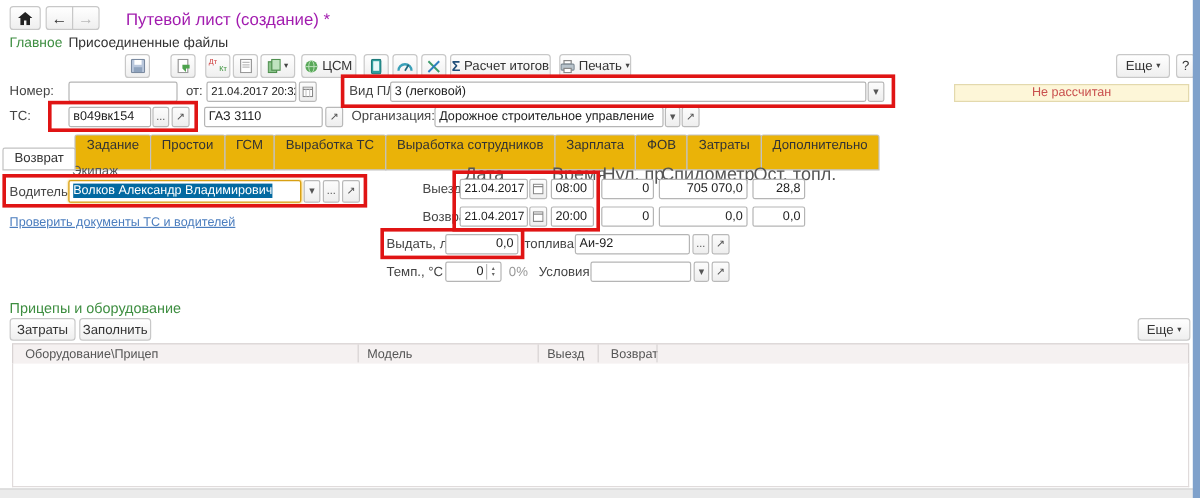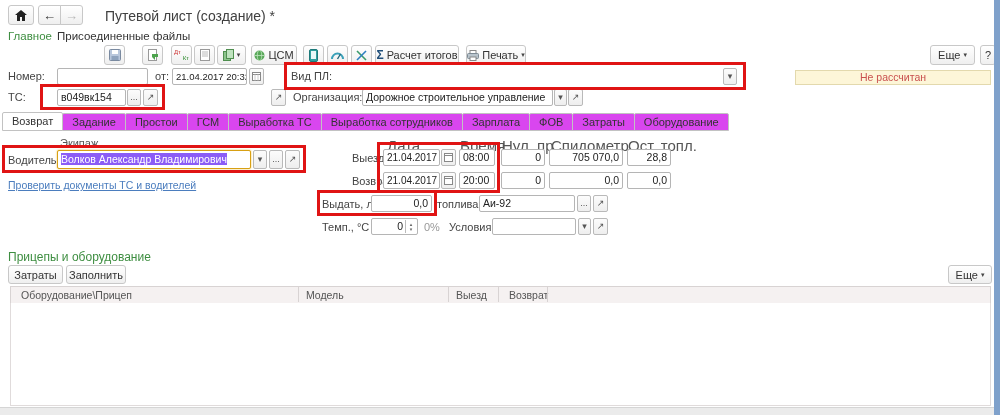--- a/index.html
+++ b/index.html
@@ -7,21 +7,21 @@
   .screen{position:relative;width:1000px;height:415px;background:#fff;overflow:hidden;color:#333;font-size:11px}
   .abs{position:absolute}
   .lbl{position:absolute;font-size:11px;color:#444;white-space:nowrap}
   .f{position:absolute;height:17px;background:#fff;border:1px solid #b5b5b5;border-radius:2px;font-size:10.5px;line-height:15px;padding:0 3px;color:#222;white-space:nowrap;overflow:hidden}
   .f.num{text-align:right}
   .sb{position:absolute;height:17px;background:linear-gradient(#fcfcfc,#eee);border:1px solid #b9b9b9;border-radius:2px;font-size:9px;line-height:15px;text-align:center;color:#555;cursor:pointer}
   .tbtn{position:absolute;height:20px;border:1px solid #c8c8c8;border-radius:3px;background:linear-gradient(#fff,#efefef);display:flex;align-items:center;justify-content:center;font-size:11px;color:#333;cursor:pointer;gap:3px}
   .link{position:absolute;font-size:10.5px;color:#4b7dbe;text-decoration:underline;white-space:nowrap;cursor:pointer}
   .red{position:absolute;border:3px solid #e01414;pointer-events:none}
   .tabs{position:absolute;left:2px;top:112px;white-space:nowrap}
-  .tab{display:inline-block;padding:0 9px;line-height:16px;height:18px;border:1px solid #c2c2c2;background:#d946ef;font-size:11px;color:#333;margin-right:-1px;border-radius:2px 2px 0 0;cursor:pointer;vertical-align:bottom}
+  .tab{display:inline-block;padding:0 9px;line-height:16px;height:30px;border:1px solid #c2c2c2;background:#eab308;font-size:11px;color:#333;margin-right:-1px;border-radius:2px 2px 0 0;cursor:pointer;vertical-align:bottom}
   .tab.active{background:#fff;position:relative;z-index:2;height:19px;line-height:17px}
   .colh{position:absolute;font-size:15px;color:#555;white-space:nowrap}
   .th{position:absolute;font-size:10.5px;color:#555;white-space:nowrap}
   .spin{position:absolute;right:1px;top:1px;width:11px;height:13px;border-left:1px solid #bbb;display:flex;flex-direction:column;align-items:center;justify-content:center;font-size:5px;line-height:5px;color:#666}
   svg{display:block}
 </style>
 </head>
 <body>
 
 <div class="screen">
@@ -32,21 +32,21 @@
           <path d="M6 0 L12 5 H10 V11 H7 V7 H5 V11 H2 V5 H0 Z" fill="#222"></path>
         </svg>
       </span>
   </div>
   <div class="tbtn" style="left:38px;top:5px;width:23px;border-radius:3px 0 0 3px">
     <span style="color:#333;font-size:13px">←</span>
   </div>
   <div class="tbtn" style="left:60px;top:5px;width:23px;border-radius:0 3px 3px 0">
     <span style="color:#b8b8b8;font-size:13px">→</span>
   </div>
-  <div class="abs" style="left:105px;top:8px;font-size:14px;color:#404040">Путевой лист (создание) *</div>
+  <div class="abs" style="left:105px;top:8px;font-size:14px;color:#a21caf">Путевой лист (создание) *</div>
 
   <div class="abs" style="left:8px;top:30px;font-size:11.5px;color:#3e8e41;cursor:pointer">Главное</div>
   <div class="abs" style="left:57px;top:30px;font-size:11.5px;color:#333;cursor:pointer">Присоединенные файлы</div>
 
   <div class="tbtn" style="left:104px;top:45px;width:21px">
     <span>
         <svg width="12" height="12" viewBox="0 0 12 12">
           <rect x="0.5" y="0.5" width="11" height="11" rx="1" fill="#b9c7dc" stroke="#7a8aa0"></rect>
           <rect x="3" y="1" width="6" height="4" fill="#fff"></rect>
           <rect x="2.5" y="7" width="7" height="4" fill="#8fa3bd"></rect>
@@ -147,41 +147,43 @@
   <div class="f" style="left:172px;top:68px;width:75px;font-size:9.5px">21.04.2017 20:32:09</div>
   <div class="sb" style="left:249px;top:68px;width:15px">
     <span><svg width="9" height="9" viewBox="0 0 9 9" style="margin:3px auto 0">
           <rect x="0.5" y="0.5" width="8" height="8" fill="#fff" stroke="#888"></rect>
           <line x1="0.5" y1="2.5" x2="8.5" y2="2.5" stroke="#888"></line>
           <line x1="3" y1="2.5" x2="3" y2="8.5" stroke="#ccc"></line>
           <line x1="6" y1="2.5" x2="6" y2="8.5" stroke="#ccc"></line>
         </svg></span>
   </div>
   <div class="lbl" style="left:291px;top:70px">Вид ПЛ:</div>
+  <div class="f" style="left:325px;top:68px;width:397px">3 (легковой)</div>
   <div class="sb" style="left:723px;top:68px;width:14px"><span>▾</span></div>
   <div class="abs" style="left:795px;top:70px;width:196px;height:15px;background:#fdf6d8;border:1px solid #e3d9ad;color:#c9504e;font-size:10.5px;text-align:center;line-height:13px">Не рассчитан</div>
 
   <div class="lbl" style="left:8px;top:91px">ТС:</div>
   <div class="f" style="left:57px;top:89px;width:69px">в049вк154</div>
   <div class="sb" style="left:127px;top:89px;width:14px"><span>...</span></div>
   <div class="sb" style="left:143px;top:89px;width:15px"><span>↗</span></div>
+  <div class="f" style="left:170px;top:89px;width:99px">ГАЗ 3110</div>
   <div class="sb" style="left:271px;top:89px;width:15px"><span>↗</span></div>
   <div class="lbl" style="left:293px;top:91px">Организация:</div>
   <div class="f" style="left:362px;top:89px;width:191px">Дорожное строительное управление</div>
   <div class="sb" style="left:554px;top:89px;width:13px"><span>▾</span></div>
   <div class="sb" style="left:568px;top:89px;width:15px"><span>↗</span></div>
 
   <div class="tabs">
-    <span class="tab active">Возврат</span><span class="tab">Задание</span><span class="tab">Простои</span><span class="tab">ГСМ</span><span class="tab">Выработка ТС</span><span class="tab">Выработка сотрудников</span><span class="tab">Зарплата</span><span class="tab">ФОВ</span><span class="tab">Затраты</span><span class="tab">Оборудование</span>
+    <span class="tab active">Возврат</span><span class="tab">Задание</span><span class="tab">Простои</span><span class="tab">ГСМ</span><span class="tab">Выработка ТС</span><span class="tab">Выработка сотрудников</span><span class="tab">Зарплата</span><span class="tab">ФОВ</span><span class="tab">Затраты</span><span class="tab">Дополнительно</span>
   </div>
 
   <div class="lbl" style="left:60px;top:137px;color:#555">Экипаж</div>
   <div class="lbl" style="left:8px;top:154px">Водитель 1:</div>
   <div class="f" style="left:57px;top:150px;width:194px;height:19px;border:1px solid #d8a013;box-shadow:0 0 2px #f0c040;line-height:17px">
-    <span style="background:#8b5cf6;color:#fff">Волков Александр Владимирович</span>
+    <span style="background:#0369a1;color:#fff">Волков Александр Владимирович</span>
   </div>
   <div class="sb" style="left:253px;top:150px;width:14px;height:19px;line-height:17px"><span>▾</span></div>
   <div class="sb" style="left:269px;top:150px;width:14px;height:19px;line-height:17px"><span>...</span></div>
   <div class="sb" style="left:285px;top:150px;width:15px;height:19px;line-height:17px"><span>↗</span></div>
   <div class="link" style="left:8px;top:179px">Проверить документы ТС и водителей</div>
 
   <div class="colh" style="left:387px;top:137px">Дата</div>
   <div class="colh" style="left:460px;top:137px">Время</div>
   <div class="colh" style="left:502px;top:137px">Нул. пр.</div>
   <div class="colh" style="left:551px;top:137px">Спидометр</div>

